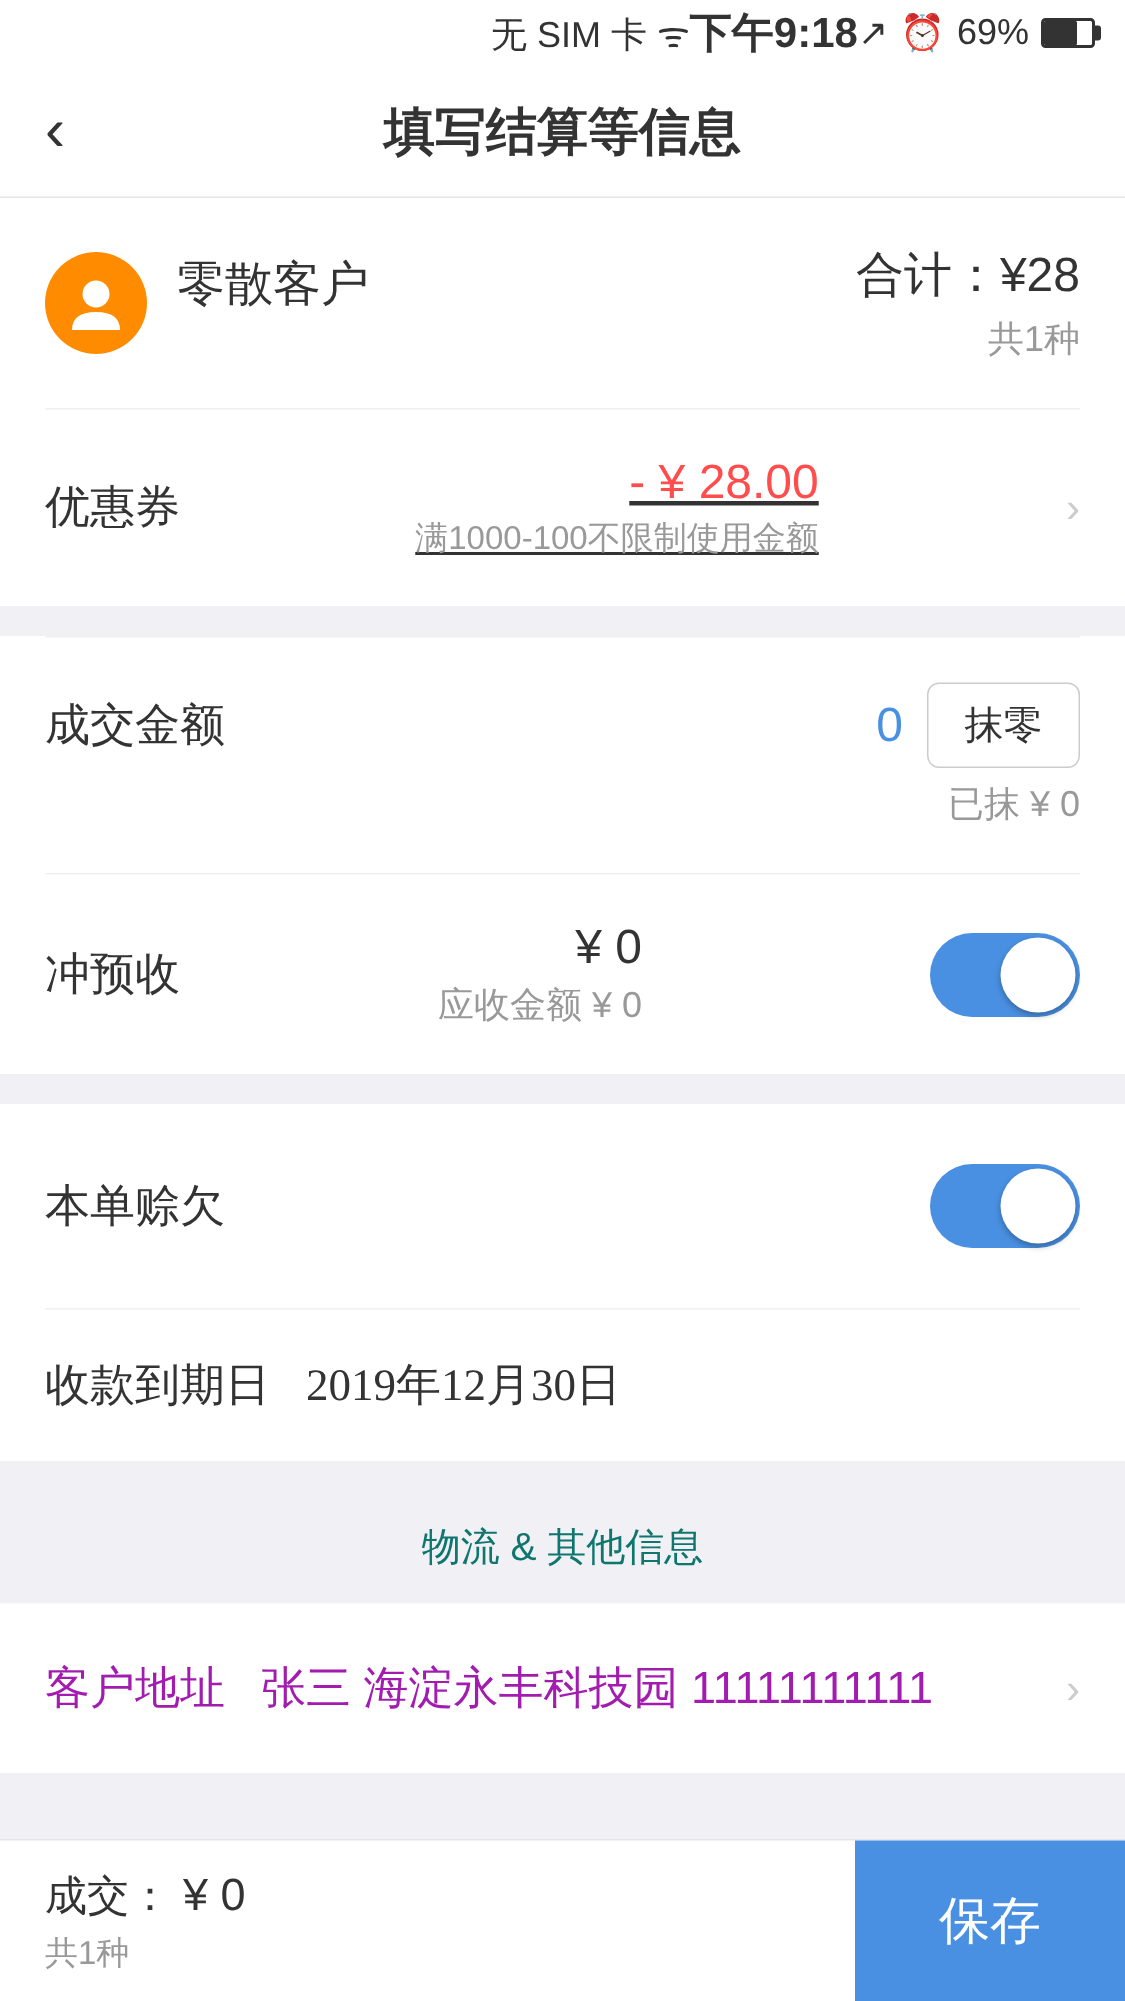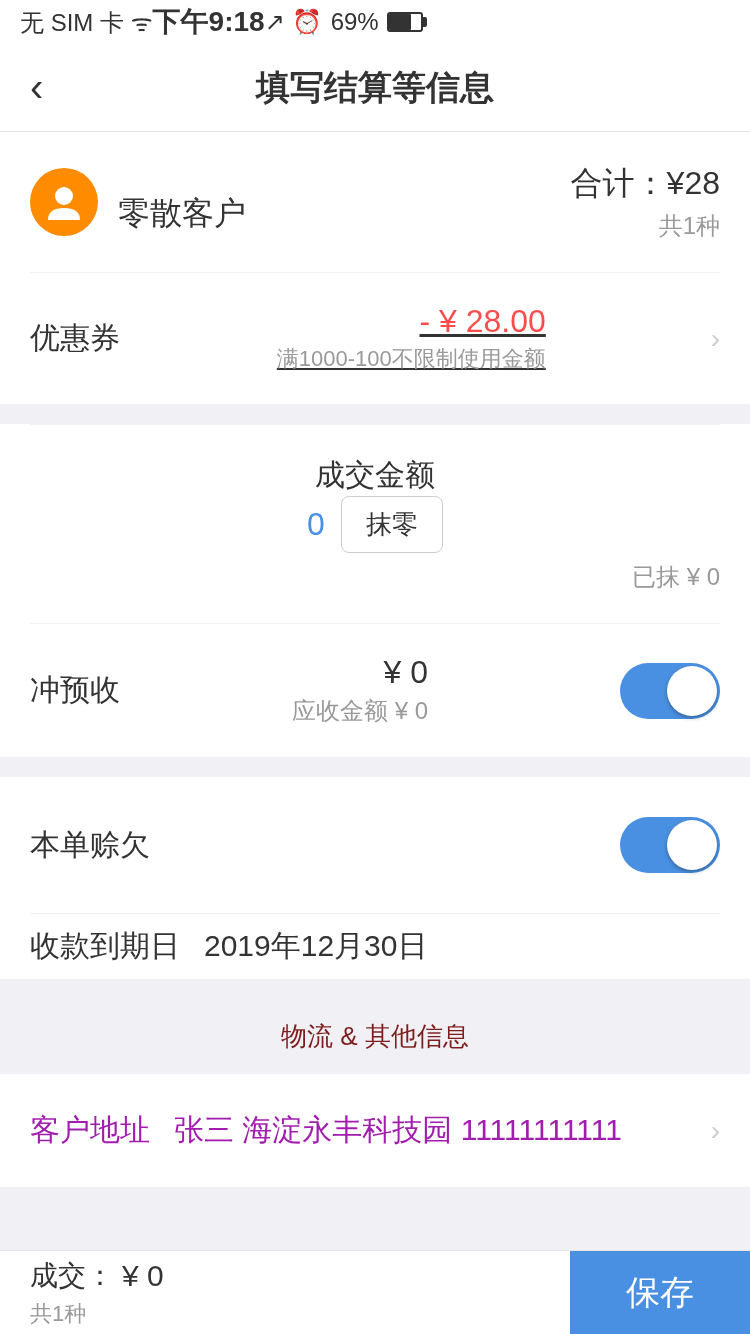--- a/index.html
+++ b/index.html
@@ -14,21 +14,21 @@
       position: relative;
     }
 
     
     .status-bar {
       width: 750px;
       height: 44px;
       background: #fff;
       display: flex;
       align-items: center;
-      justify-content: flex-start;
+      justify-content: flex-end;
       padding: 0 20px;
       font-size: 24px;
       font-weight: 500;
     }
     .status-left { display: flex; align-items: center; gap: 10px; }
     .status-center { font-size: 28px; font-weight: 600; }
     .status-right { display: flex; align-items: center; gap: 8px; font-size: 24px; }
 
     
     .nav-bar {
@@ -68,21 +68,21 @@
 
     
     .customer-row {
       display: flex;
       align-items: center;
       justify-content: space-between;
       padding: 30px 0;
     }
     .customer-left {
       display: flex;
-      align-items: flex-end;
+      align-items: flex-start;
       gap: 20px;
     }
     .customer-avatar {
       width: 68px;
       height: 68px;
       border-radius: 50%;
       background: #ff8c00;
       display: flex;
       align-items: center;
       justify-content: center;
@@ -148,21 +148,20 @@
 
     
     .transaction-row {
       padding: 30px 0;
       border-top: 1px solid #f0f0f0;
     }
     .transaction-top {
       display: flex;
       align-items: center;
       justify-content: space-between;
-      flex-direction: column;
     }
     .transaction-value {
       font-size: 32px;
       color: #4a90e2;
       font-weight: 500;
     }
     .round-btn {
       border: 1px solid #ccc;
       border-radius: 8px;
       padding: 10px 24px;
@@ -226,38 +225,39 @@
     
     .debt-row {
       display: flex;
       align-items: center;
       justify-content: space-between;
       padding: 40px 0;
     }
 
     
     .due-date-row {
-      padding: 12px 0;
+      padding: 30px 0;
       border-top: 1px solid #f0f0f0;
+      font-family: Liberation Serif, serif;
     }
     .due-date-content {
       display: flex;
       align-items: center;
       gap: 24px;
     }
 
     
     .logistics-section {
       background: #f0f0f5;
       padding: 20px 0;
       text-align: center;
     }
     .logistics-label {
       font-size: 26px;
-      color: #7f1d1d;
+      color: #0f766e;
     }
 
     
     .address-row {
       display: flex;
       align-items: center;
       justify-content: space-between;
       padding: 36px 0;
     }
     .address-content {
@@ -274,21 +274,21 @@
     .address-value {
       font-size: 30px;
       color: #a21caf;
     }
 
     
     .bottom-bar {
       position: fixed;
       bottom: 0;
       width: 750px;
-      height: 84px;
+      height: 108px;
       display: flex;
       align-items: stretch;
       background: #fff;
       border-top: 1px solid #e5e5e5;
     }
     .bottom-summary {
       flex: 1;
       display: flex;
       flex-direction: column;
       justify-content: center;

